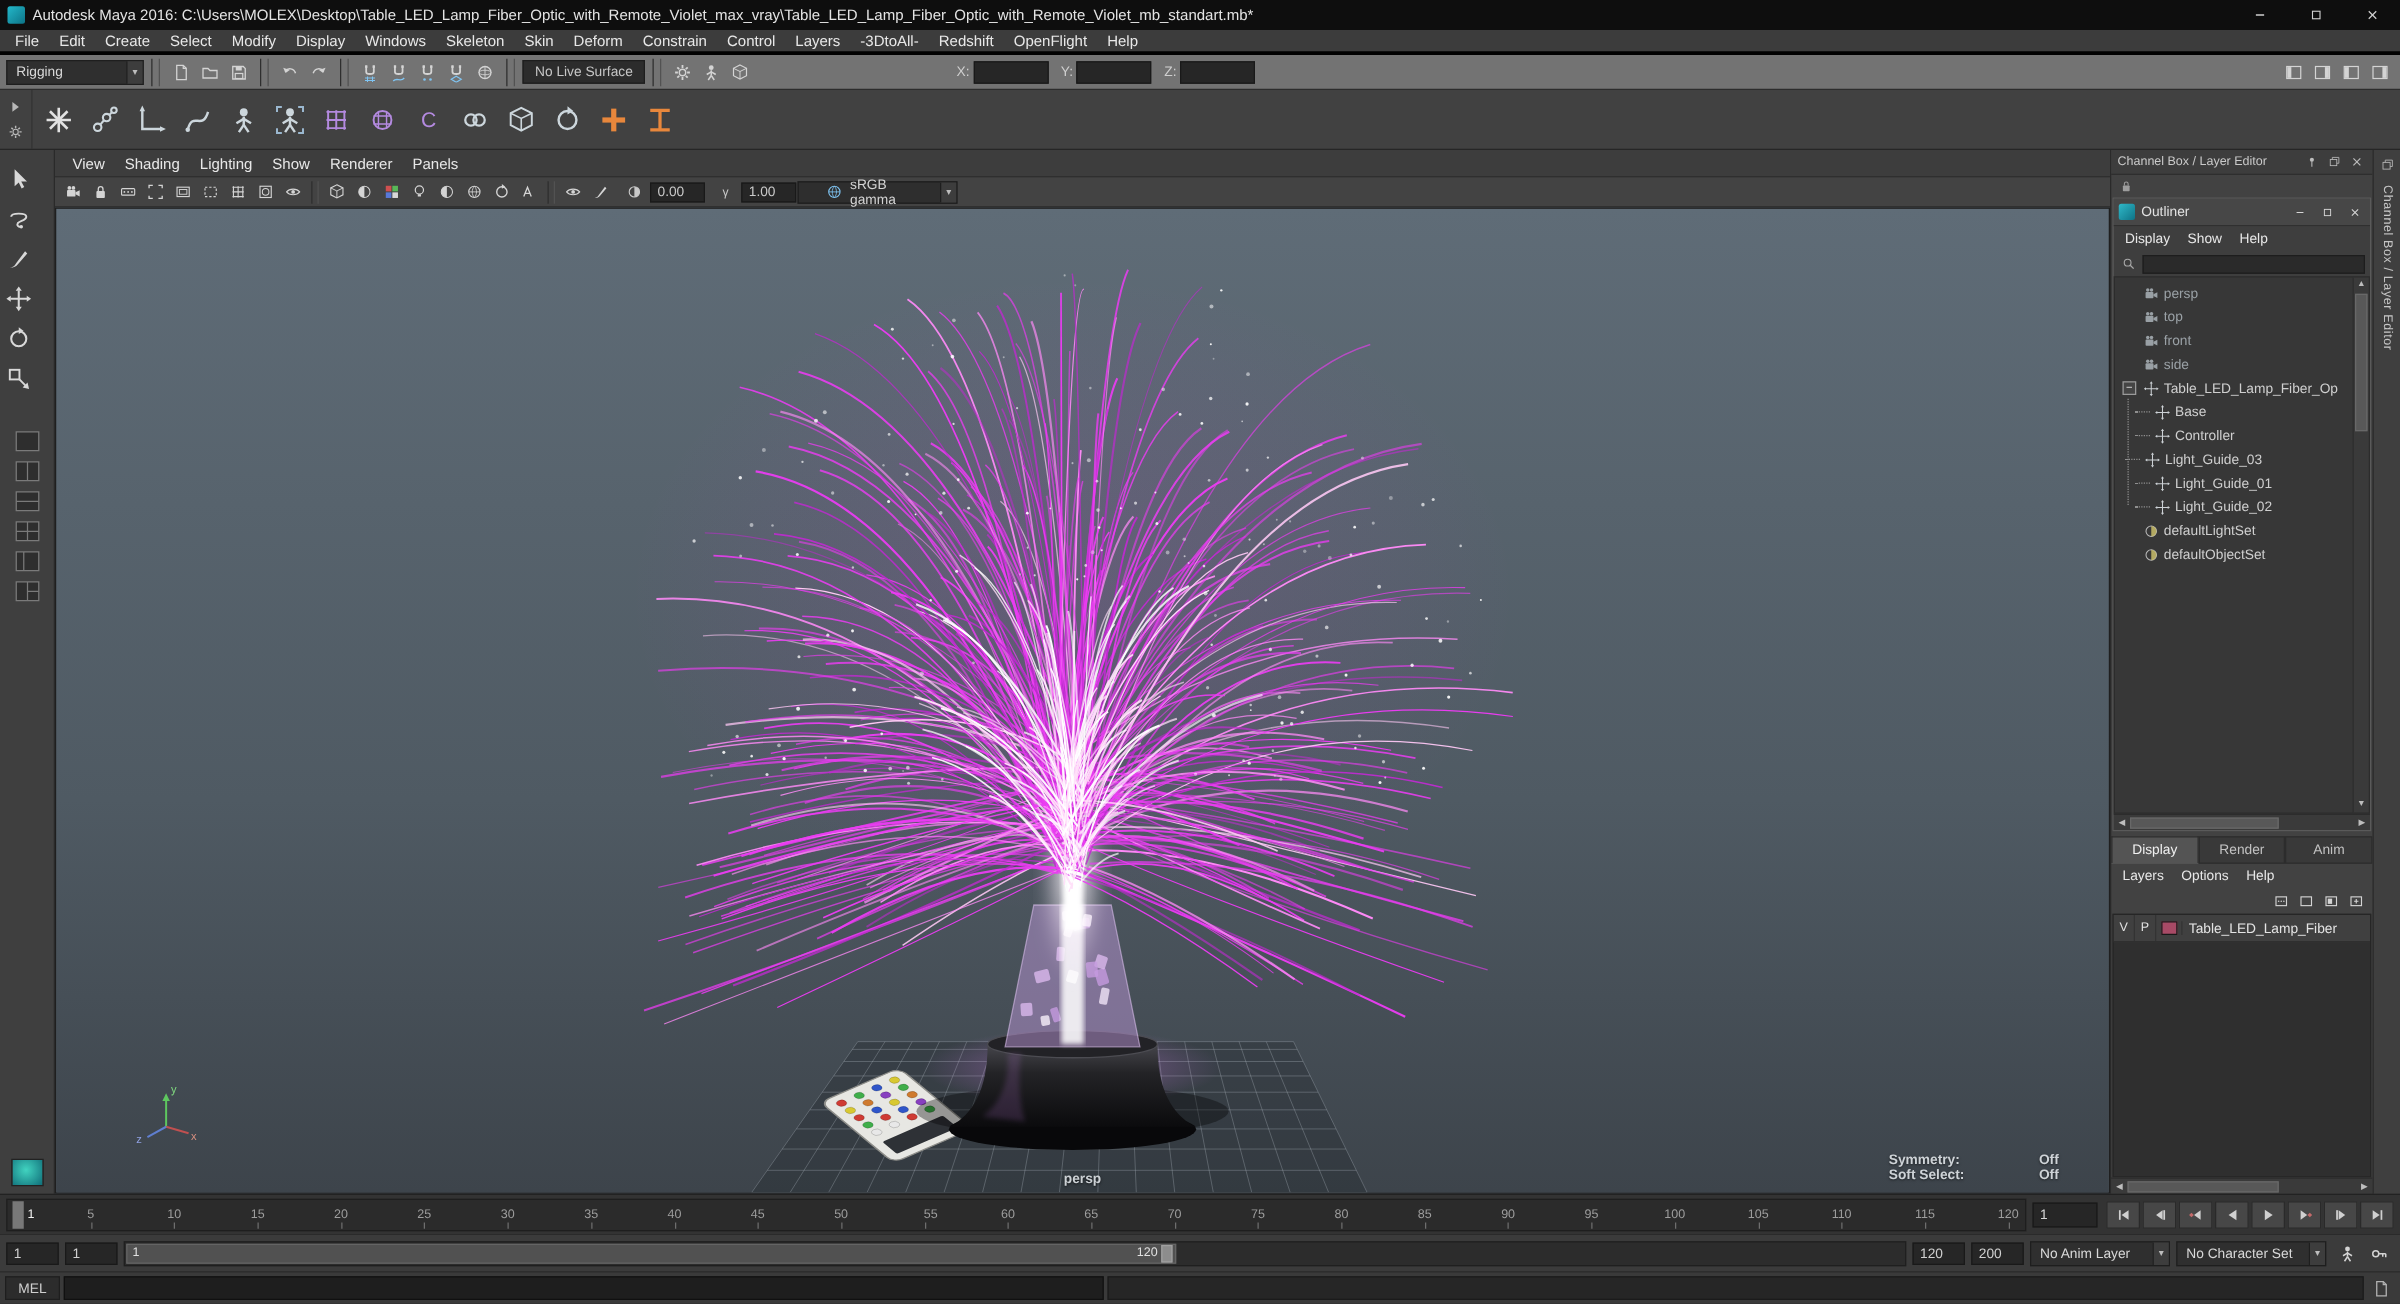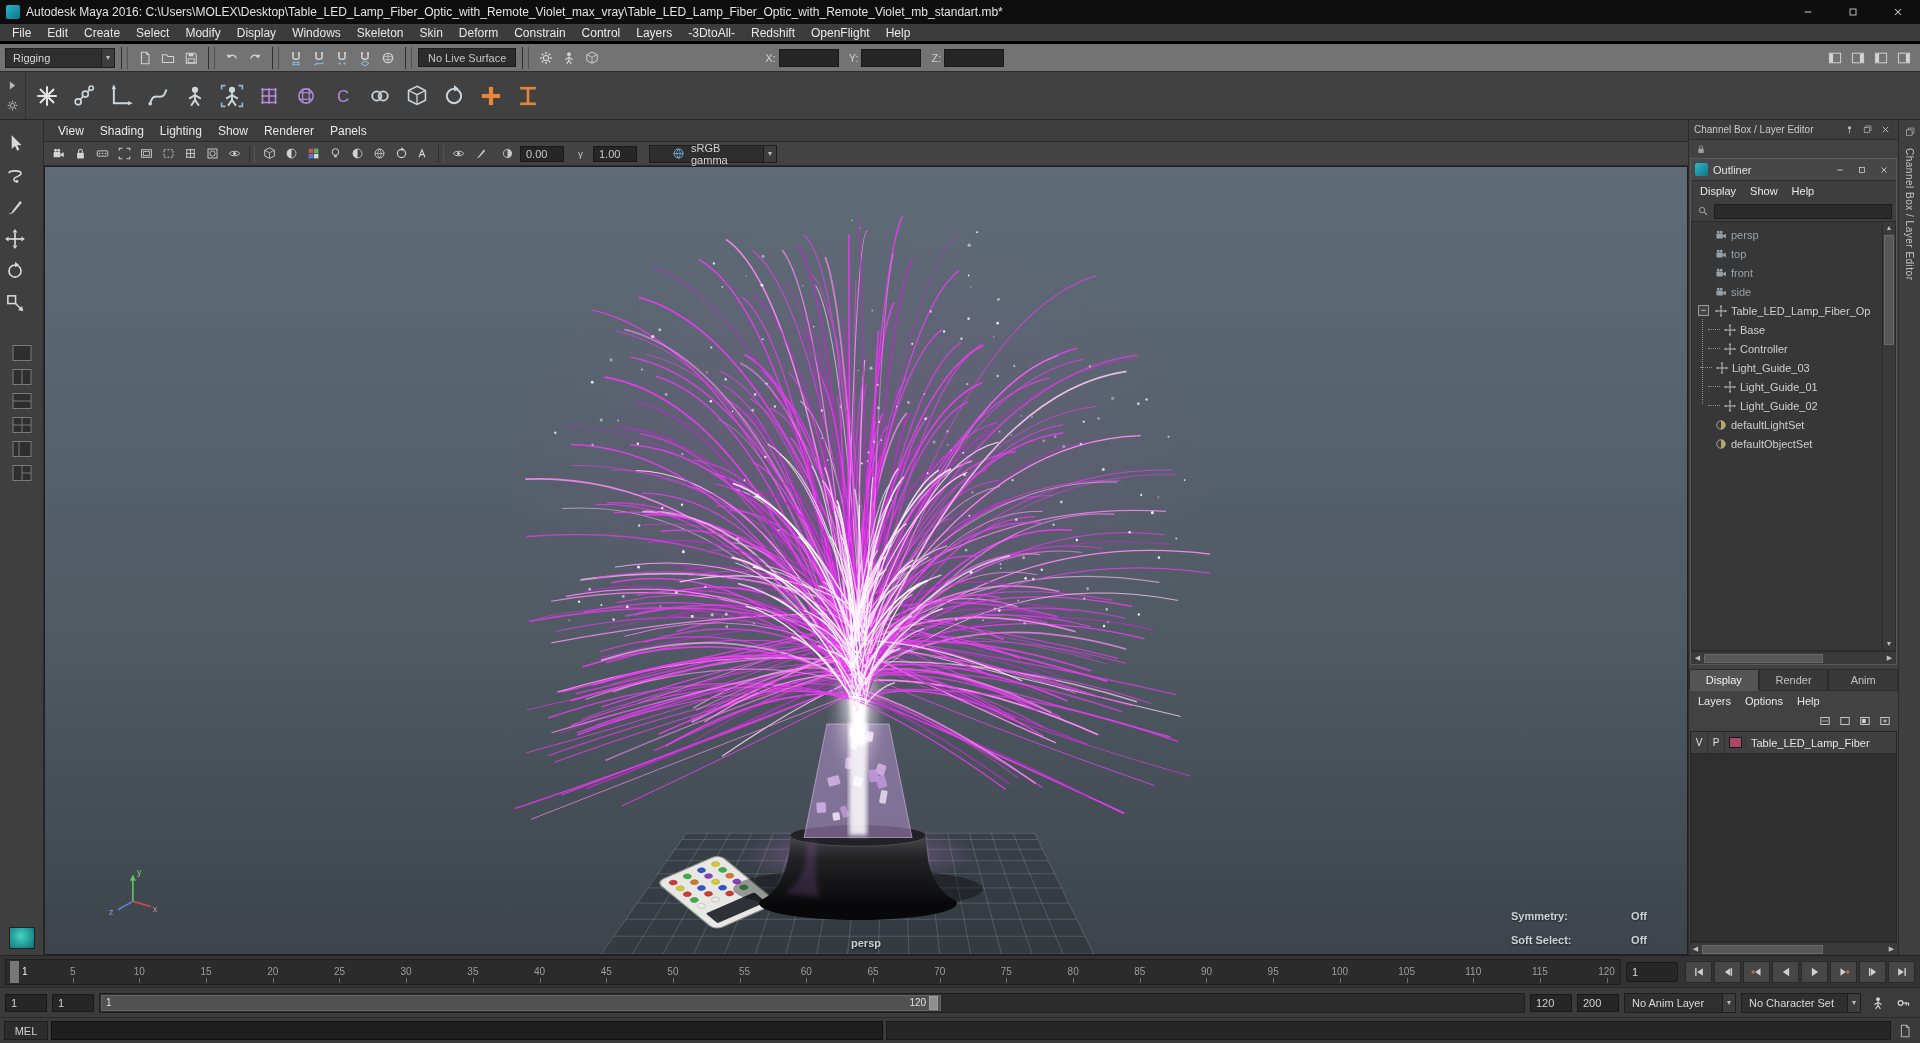--- a/index.html
+++ b/index.html
@@ -51,25 +51,25 @@
   
   .vp{flex:1;display:flex;flex-direction:column;min-width:0;}
   .vp-menus{height:22px;background:#3d3d3d;display:flex;align-items:center;padding-left:6px;border-bottom:1px solid #2b2b2b;flex:none;}
   .vp-menus .menu-item{font-size:12px;}
   .vp-toolbar{height:24px;background:#434343;display:flex;align-items:center;gap:1px;padding:0 4px;border-bottom:1px solid #2b2b2b;flex:none;}
   .vp-toolbar .ibtn{width:21px;height:21px;}
   .vp-toolbar .ibtn svg{width:15px;height:15px;}
   .vsep2{width:6px;height:18px;border-left:1px solid #2e2e2e;border-right:1px solid #525252;margin:0 3px;flex:none;}
   .vpfield{display:flex;align-items:center;gap:2px;margin-left:5px;}
   .fval{width:44px;height:16px;background:#262626;border:1px solid #191919;color:#c9c9c9;font-size:11px;display:flex;align-items:center;padding:0 5px;}
-  .vpdd{height:18px;background:#2e2e2e;border:1px solid #1d1d1d;display:flex;align-items:center;gap:5px;padding-left:20px;font-size:11px;color:#d4d4d4;margin-left:11px;width:128px;}
+  .vpdd{height:18px;background:#2e2e2e;border:1px solid #1d1d1d;display:flex;align-items:center;gap:5px;padding-left:20px;font-size:11px;color:#d4d4d4;margin-left:0;width:128px;}
   .canvas-wrap{flex:1;position:relative;overflow:hidden;border:1px solid #1f1f1f;background:#4d575f;}
   .canvas-wrap svg.scene{position:absolute;inset:0;width:100%;height:100%;}
   .cam-label{position:absolute;left:50%;bottom:5px;transform:translateX(-50%);font-size:11px;font-weight:bold;color:#ccd1d5;text-shadow:0 1px 2px rgba(0,0,0,.65);}
-  .overlay-sym{position:absolute;right:40px;bottom:8px;width:136px;display:flex;flex-direction:column;gap:12px;font-size:11px;font-weight:bold;color:#ced3d7;text-shadow:0 1px 2px rgba(0,0,0,.55);justify-content:center;}
+  .overlay-sym{position:absolute;right:40px;bottom:8px;width:136px;display:flex;flex-direction:column;gap:0;font-size:11px;font-weight:bold;color:#ced3d7;text-shadow:0 1px 2px rgba(0,0,0,.55);justify-content:center;}
   .symrow{display:flex;justify-content:space-between;}
   
   .rightpanel{width:210px;background:#424242;border-left:1px solid #2a2a2a;display:flex;flex-direction:column;font-size:11px;flex:none;}
   .dockhdr{height:20px;display:flex;align-items:center;gap:3px;padding:0 5px;background:#3d3d3d;border-bottom:1px solid #2e2e2e;font-size:10px;color:#c9c9c9;flex:none;}
   .dockhdr .t{flex:1;white-space:nowrap;overflow:hidden;}
   .dockhdr .ibtn{width:15px;height:15px;}
   .dockhdr .ibtn svg{width:11px;height:11px;}
   .cbtools{height:18px;display:flex;align-items:center;padding:0 4px;flex:none;}
   .cbtools .ibtn{width:16px;height:16px;}
   .cbtools .ibtn svg{width:12px;height:12px;}

